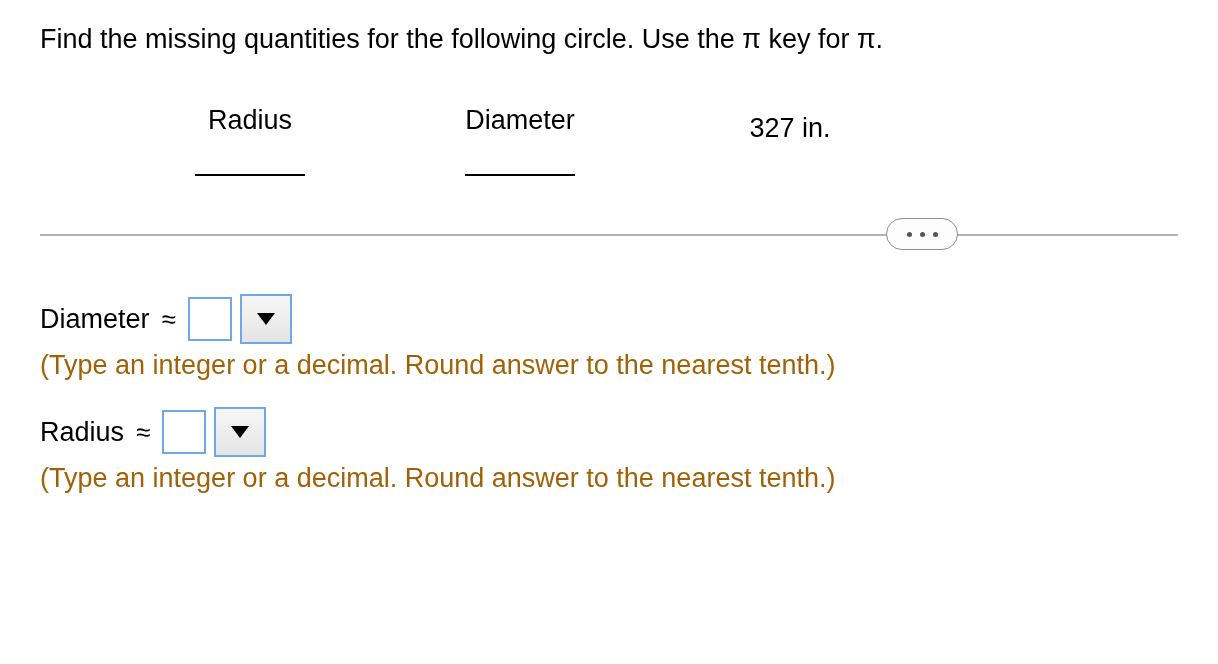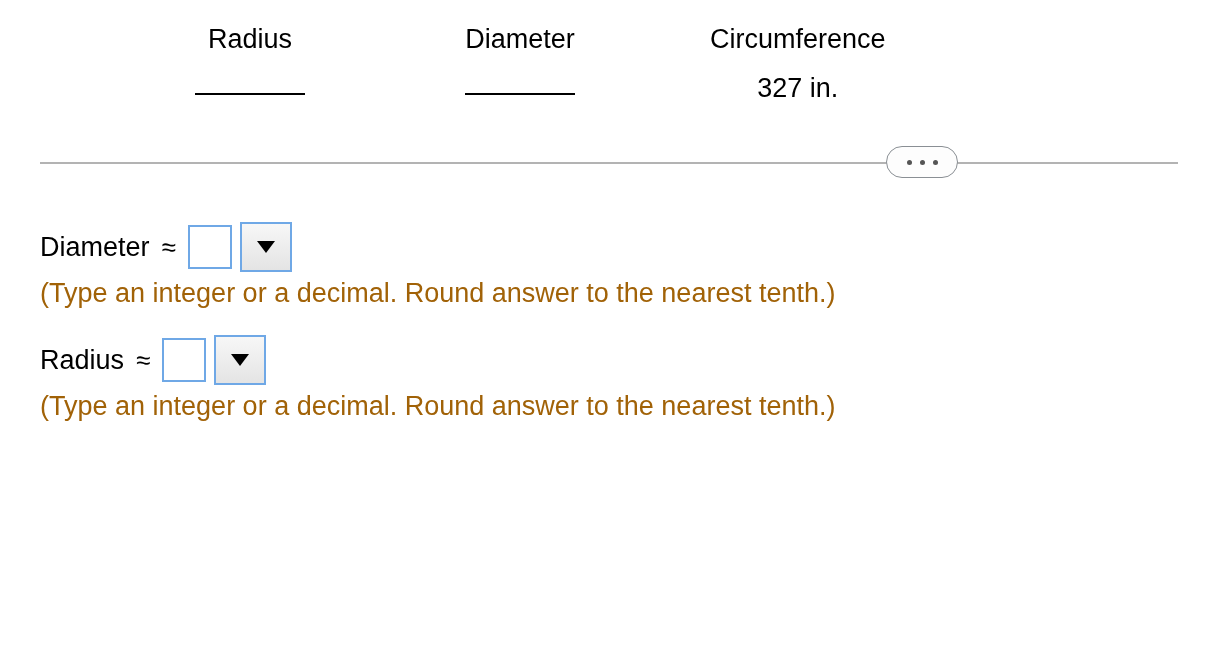--- a/index.html
+++ b/index.html
@@ -120,32 +120,32 @@
     color: #a16207;
     margin-top: 2px;
     margin-bottom: 26px;
   }
 </style>
 </head>
 <body>
 
 <div class="container">
 
+  <div class="prompt">Find the missing quantities for the following circle. Use the π key for π.</div>
 
   <div class="table-area">
     <div class="col">
       <div class="col-header">Radius</div>
       <div class="blank-line"></div>
     </div>
     <div class="col">
       <div class="col-header">Diameter</div>
       <div class="blank-line"></div>
     </div>
     <div class="col">
-      <div class="col-header">Circumference</div>
       <div class="circum-val">327 in.</div>
     </div>
   </div>
 
   <div class="divider-wrap">
     <hr class="divider-line">
     <div class="dots-pill">
       <span></span>
         <span></span>
         <span></span>

